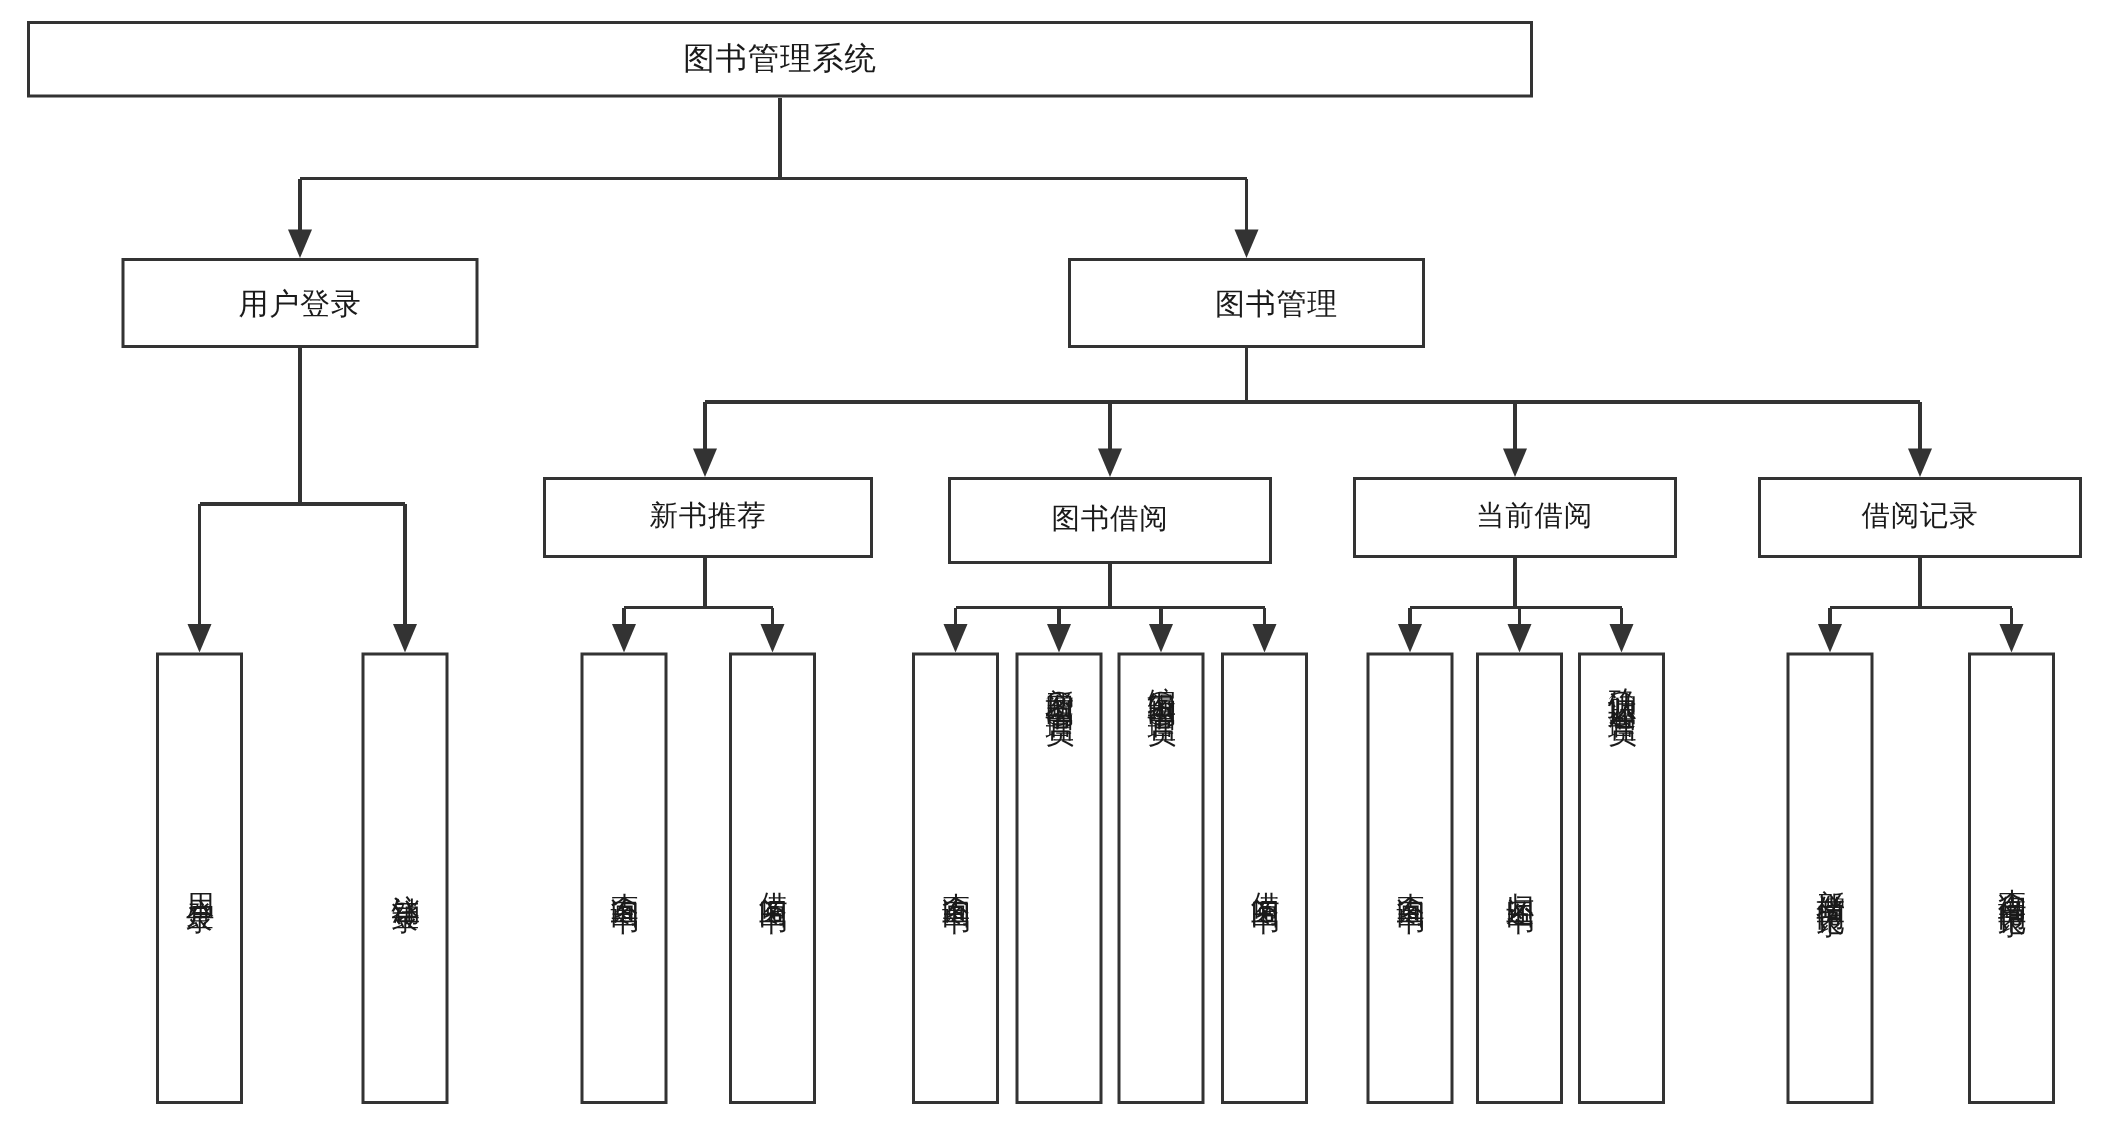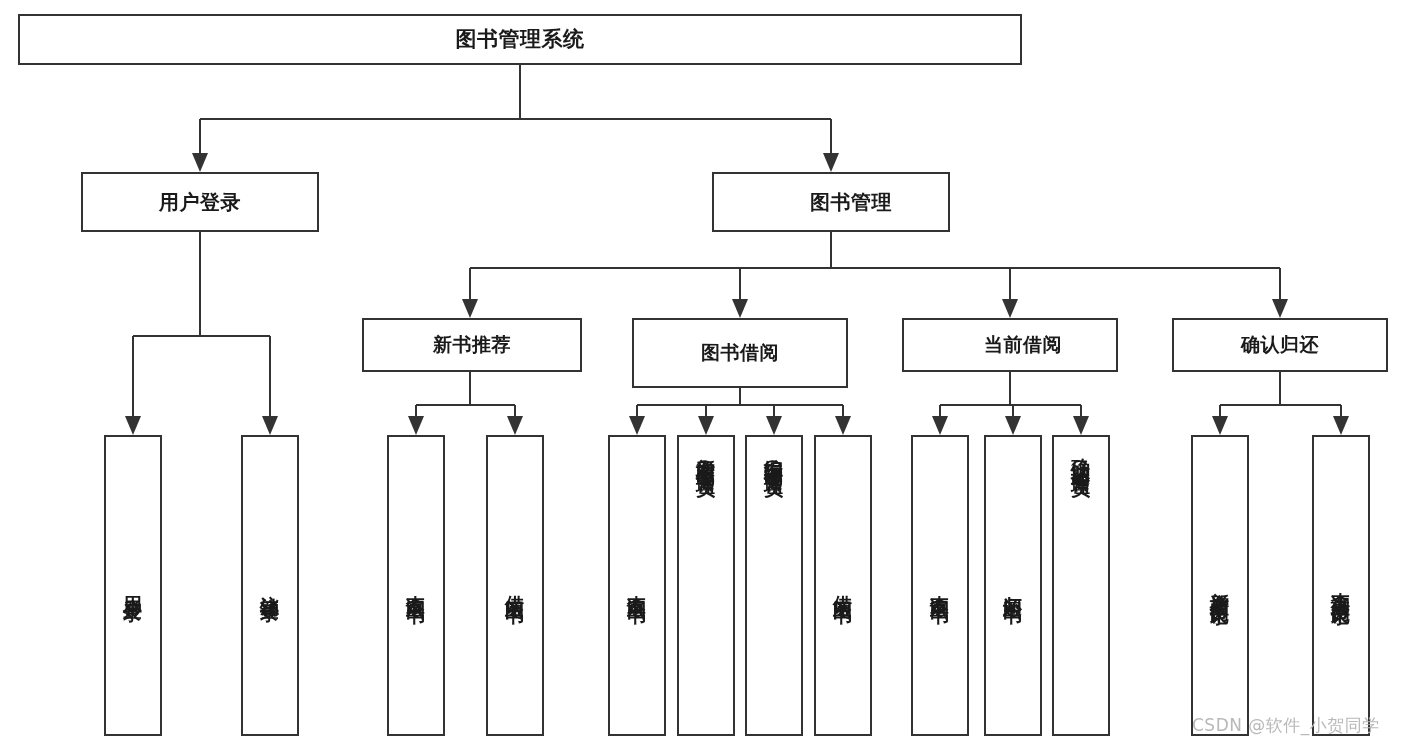--- a/index.html
+++ b/index.html
@@ -28,21 +28,20 @@
   }
   .node-box {
     position: absolute;
     box-sizing: border-box;
     background: #ffffff;
     border: 2px solid #333333;
     display: flex;
     align-items: center;
     justify-content: center;
     overflow: hidden;
-    font-weight: bold;
   }
   .node-box.horiz {
     padding: 2px 4px;
   }
   .node-label {
     color: #1a1a1a;
     letter-spacing: 0.5px;
     line-height: 1.15;
     text-align: center;
     white-space: nowrap;
@@ -138,28 +137,28 @@
       </div>
       <div class="node-box horiz" style="left: 81px; top: 172px; width: 238px; height: 60px; border-color: rgb(51, 51, 51);">
         <span class="node-label l1-label" style="color: rgb(26, 26, 26);">用户登录</span>
       </div>
       <div class="node-box horiz" style="left: 712px; top: 172px; width: 238px; height: 60px; border-color: rgb(51, 51, 51); padding-left: 44px;">
         <span class="node-label l1-label" style="color: rgb(26, 26, 26);">图书管理</span>
       </div>
       <div class="node-box horiz" style="left: 362px; top: 318px; width: 220px; height: 54px; border-color: rgb(51, 51, 51);">
         <span class="node-label l2-label" style="color: rgb(26, 26, 26);">新书推荐</span>
       </div>
-      <div class="node-box horiz" style="left: 632px; top: 318px; width: 216px; height: 70px; border-color: rgb(51, 51, 51);">
+      <div class="node-box horiz" style="left: 632px; top: 318px; width: 216px; height: 58px; border-color: rgb(51, 51, 51);">
         <span class="node-label l2-label" style="color: rgb(26, 26, 26);">图书借阅</span>
       </div>
       <div class="node-box horiz" style="left: 902px; top: 318px; width: 216px; height: 54px; border-color: rgb(51, 51, 51);">
         <span class="node-label l2-label" style="color: rgb(26, 26, 26); margin-left: 26px;">当前借阅</span>
       </div>
       <div class="node-box horiz" style="left: 1172px; top: 318px; width: 216px; height: 54px; border-color: rgb(51, 51, 51);">
-        <span class="node-label l2-label" style="color: rgb(26, 26, 26);">确认归还</span>
+        <span class="node-label l2-label" style="color: rgb(26, 26, 26);">借阅记录</span>
       </div>
       <div class="node-box vert center-text" style="left: 104px; top: 435px; width: 58px; height: 301px; border-color: rgb(51, 51, 51);">
         <span class="node-label leaf-label" style="color: rgb(26, 26, 26);">用户登录</span>
       </div>
       <div class="node-box vert center-text" style="left: 241px; top: 435px; width: 58px; height: 301px; border-color: rgb(51, 51, 51);">
         <span class="node-label leaf-label" style="color: rgb(26, 26, 26);">注销登录</span>
       </div>
       <div class="node-box vert center-text" style="left: 387px; top: 435px; width: 58px; height: 301px; border-color: rgb(51, 51, 51);">
         <span class="node-label leaf-label" style="color: rgb(26, 26, 26);">查询图书</span>
       </div>
@@ -187,14 +186,13 @@
       <div class="node-box vert" style="left: 1052px; top: 435px; width: 58px; height: 301px; border-color: rgb(51, 51, 51);">
         <span class="node-label leaf-label" style="color: rgb(26, 26, 26); margin-top: 6px;">确认归还（管理员）</span>
       </div>
       <div class="node-box vert center-text" style="left: 1191px; top: 435px; width: 58px; height: 301px; border-color: rgb(51, 51, 51);">
         <span class="node-label leaf-label" style="color: rgb(26, 26, 26);">新增借阅记录</span>
       </div>
       <div class="node-box vert center-text" style="left: 1312px; top: 435px; width: 58px; height: 301px; border-color: rgb(51, 51, 51);">
         <span class="node-label leaf-label" style="color: rgb(26, 26, 26);">查询借阅记录</span>
       </div>
     </div>
-  <div id="watermark" style="left: 1192px; top: 714px; color: rgb(185, 185, 185);">CSDN @软件_小贺同学</div>
 </div>
 
 </body></html>

